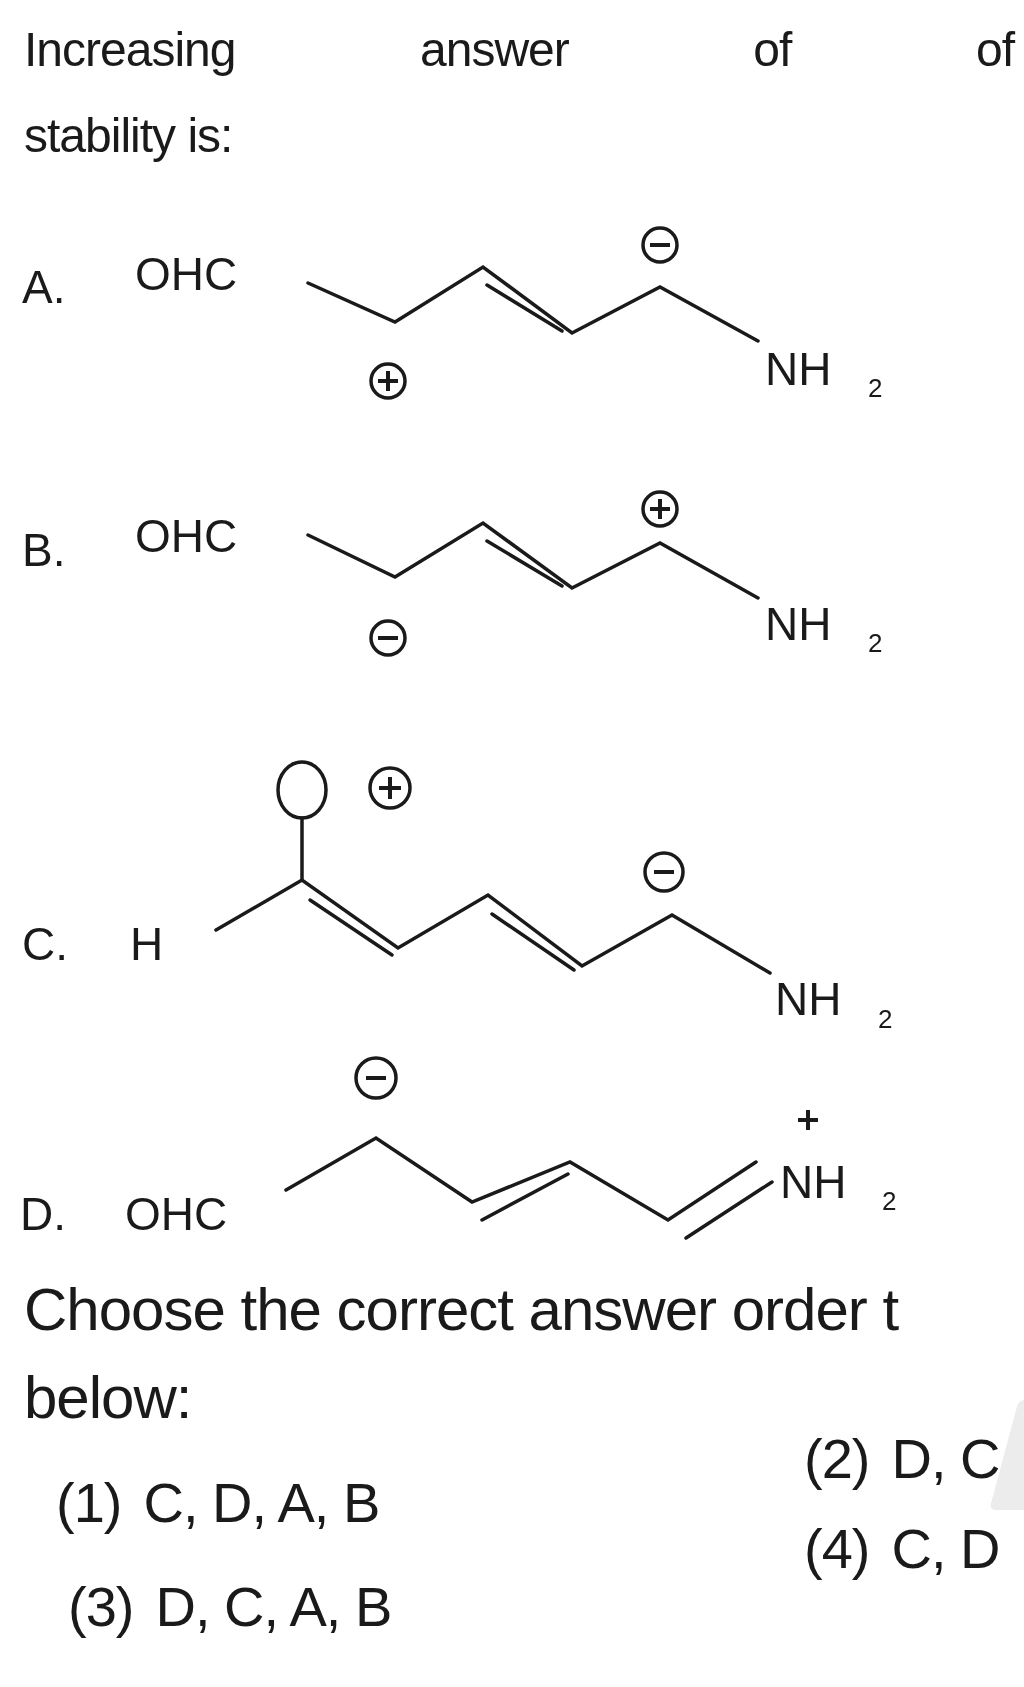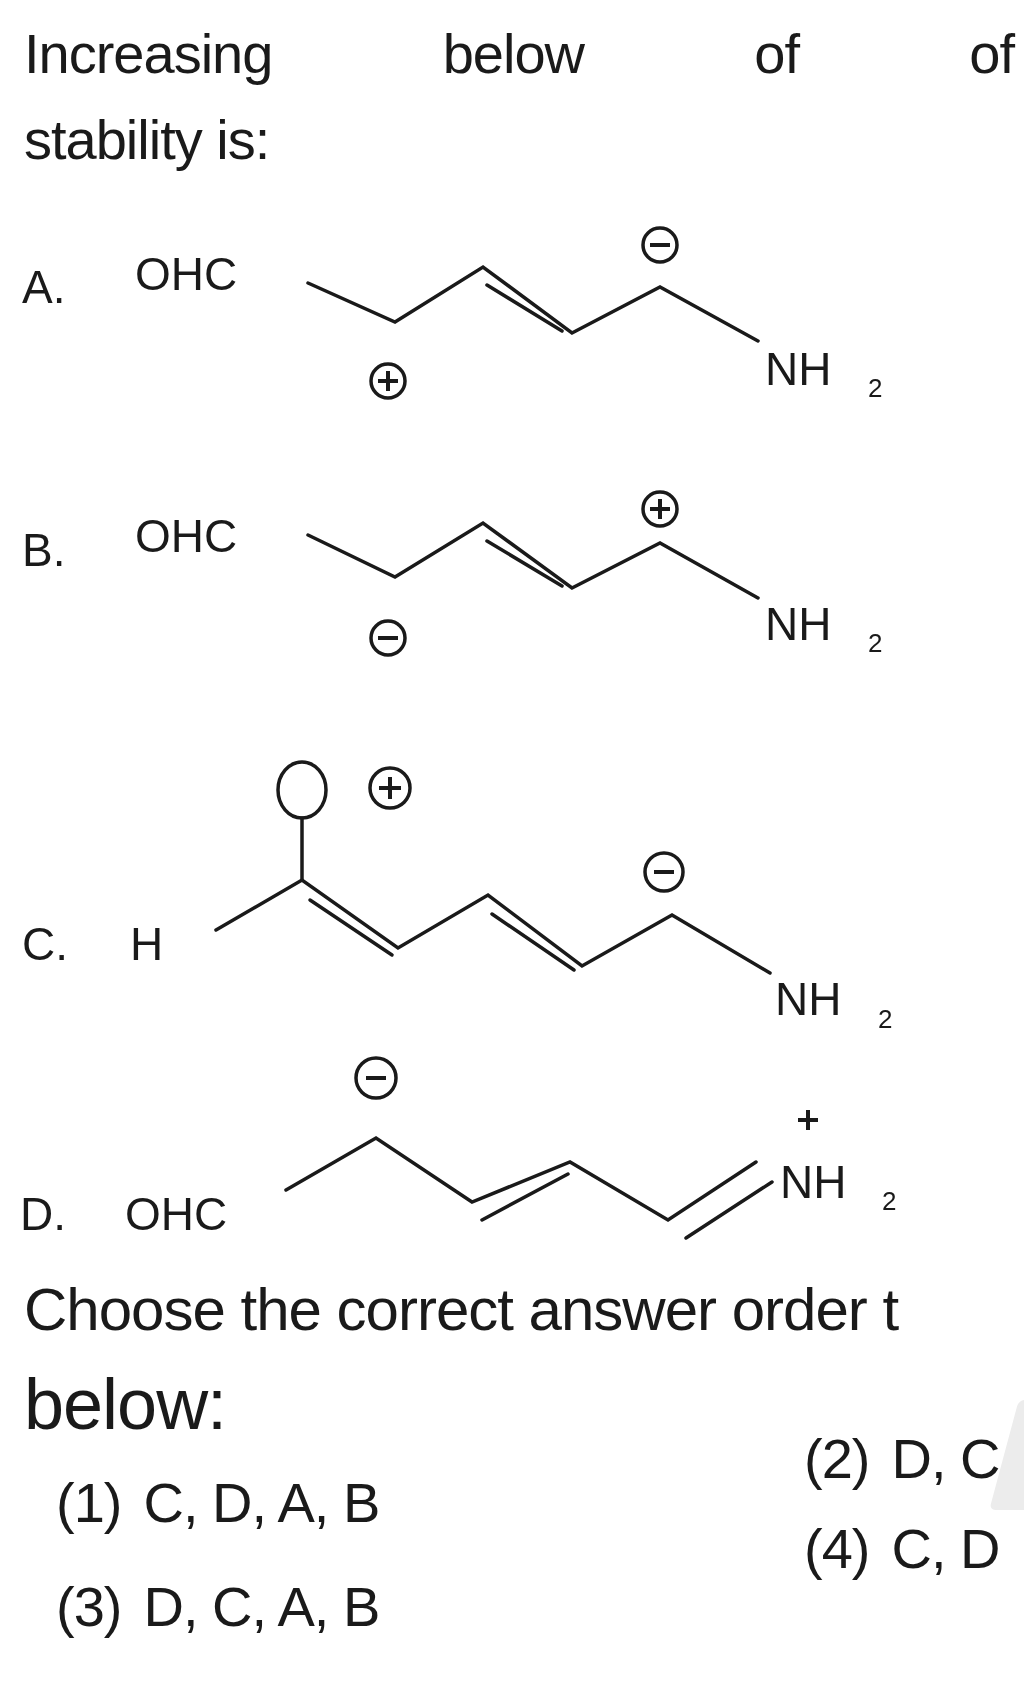--- a/index.html
+++ b/index.html
@@ -1,40 +1,40 @@
 <!DOCTYPE html>
 <html><head>
 <meta charset="utf-8">
 <style>
   html, body { margin: 0; padding: 0; background: #ffffff; }
   body { width: 1024px; height: 1687px; position: relative; overflow: hidden;
          font-family: "Liberation Sans", sans-serif; color: #1a1a1a; }
-  .q-text { position: absolute; left: 24px; font-size: 56px; line-height: 1.0; letter-spacing: -1px; text-align: right; }
+  .q-text { position: absolute; left: 24px; font-size: 48px; line-height: 1.0; letter-spacing: -1px; text-align: right; }
   .q-line1 { top: 26px; width: 990px; display: flex; justify-content: space-between; }
   .q-line2 { top: 112px; }
   .struct { position: absolute; left: 0; width: 1024px; }
   .struct svg { display: block; }
   .lbl { font-family: "Liberation Sans", sans-serif; font-size: 46px; fill: #1a1a1a; }
   .atom { font-family: "Liberation Sans", sans-serif; font-size: 46px; fill: #1a1a1a; }
   .sub { font-family: "Liberation Sans", sans-serif; font-size: 26px; fill: #1a1a1a; }
   .bond { stroke: #1a1a1a; stroke-width: 3.5; fill: none; stroke-linecap: round; }
   .chg-circle { stroke: #1a1a1a; stroke-width: 3.5; fill: none; }
   .chg-sign { stroke: #1a1a1a; stroke-width: 4; }
   .choose { position: absolute; left: 24px; top: 1280px; font-size: 60px; line-height: 1.0; letter-spacing: -1px; white-space: nowrap; }
-  .below { position: absolute; left: 24px; top: 1368px; font-size: 72px; line-height: 1.0; letter-spacing: -1px; }
+  .below { position: absolute; left: 24px; top: 1368px; font-size: 60px; line-height: 1.0; letter-spacing: -1px; }
   .opt { position: absolute; font-size: 56px; white-space: nowrap; letter-spacing: -1px; margin-left: 32px; }
   .opt .num { margin-right: 22px; }
   .gray-blob { position: absolute; right: -40px; top: 1400px; width: 60px; height: 110px; background: #ececec; transform: skewX(-15deg); border-radius: 6px; }
 </style>
 </head>
 <body>
 
 <div class="q-text q-line1">
   <span>Increasing</span>
-  <span>below</span>
+  <span>answer</span>
   <span>of</span>
   <span>of</span>
 </div>
 <div class="q-text q-line2">stability is:</div>
 
 <div class="struct" style="top:215px;">
   <svg width="1024" height="200" viewBox="0 0 1024 200">
     <text class="lbl" x="22" y="88">A.</text>
     <text class="atom" x="135" y="75">OHC</text>
     <polyline class="bond" points="308,68 395,107 483,52 572,118 660,72 758,126"></polyline>
@@ -121,18 +121,18 @@
 <div class="choose">Choose the correct answer order t</div>
 <div class="below">below:</div>
 <div class="gray-blob"></div>
 
 <div class="opt" style="left:24px; top:1470px;">
   <span class="num">(1)</span><span>C, D, A, B</span>
 </div>
 <div class="opt" style="left:772px; top:1426px;">
   <span class="num">(2)</span><span>D, C</span>
 </div>
-<div class="opt" style="left:24px; top:1574px;text-align:right;">
+<div class="opt" style="left:36px; top:1574px;text-align:right;">
   <span class="num">(3)</span><span>D, C, A, B</span>
 </div>
 <div class="opt" style="left:772px; top:1516px;">
   <span class="num">(4)</span><span>C, D</span>
 </div>
 
 </body></html>

